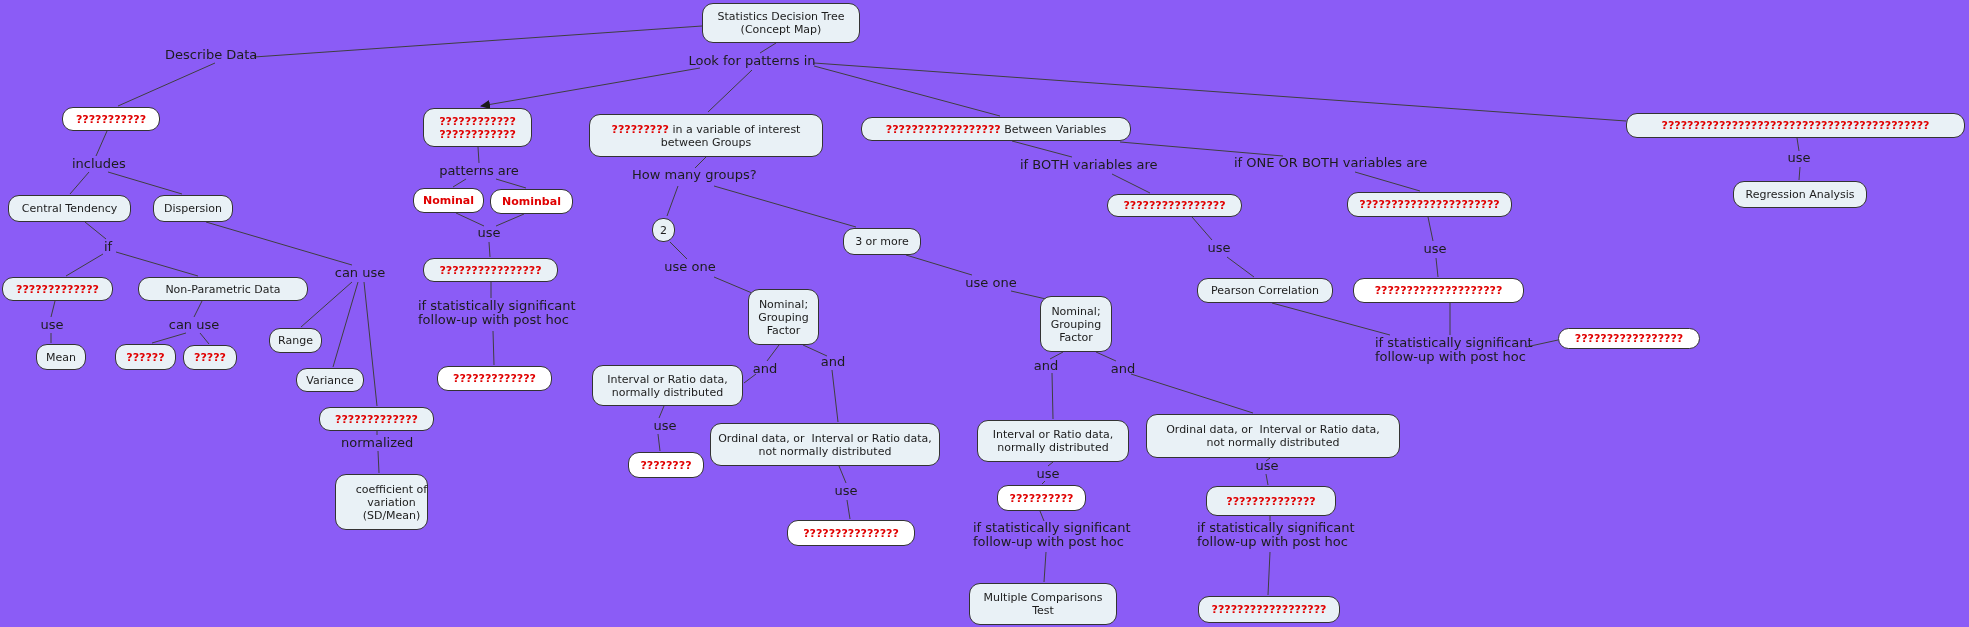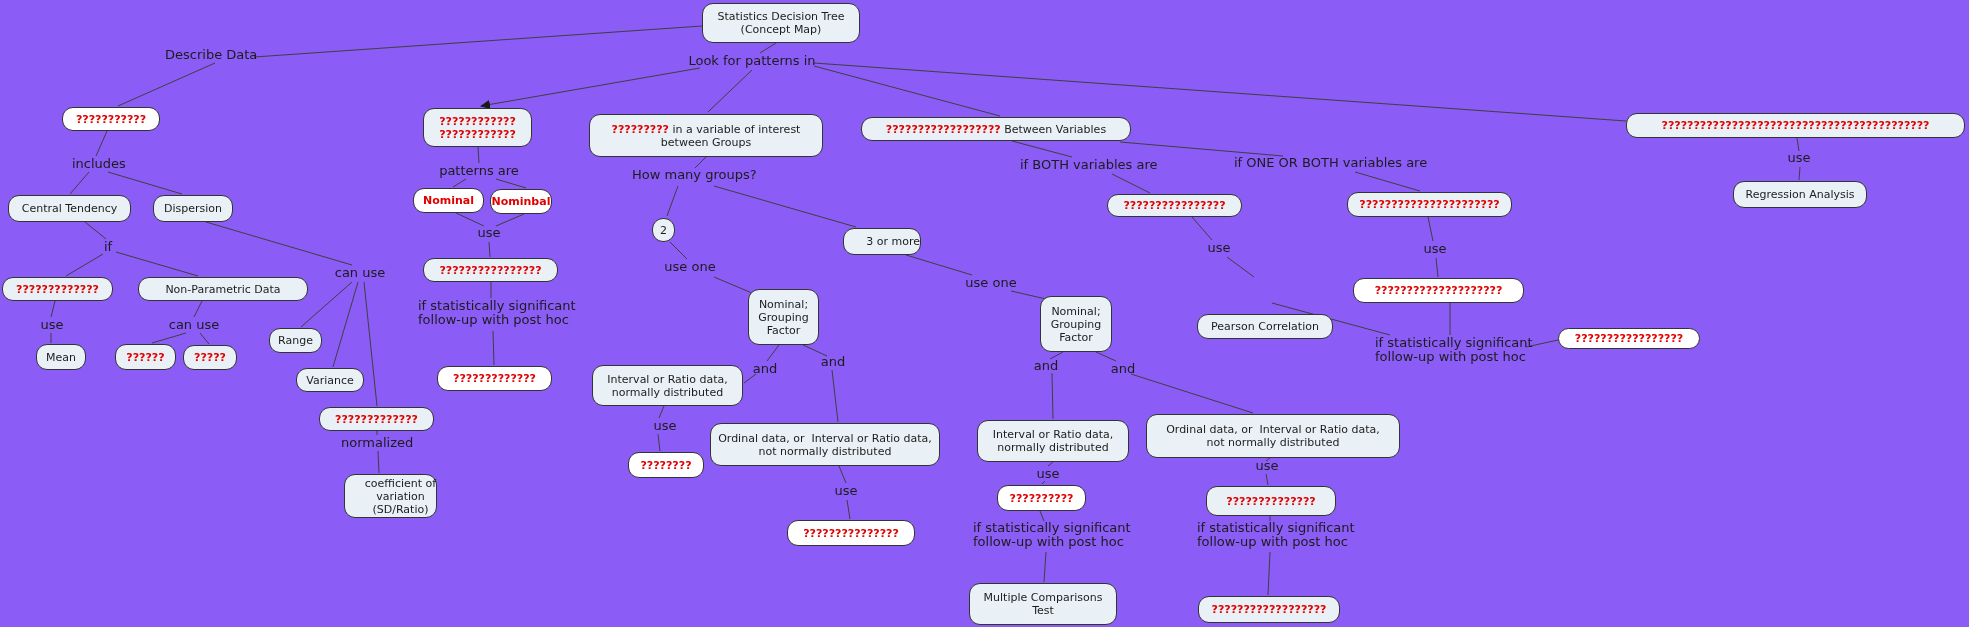--- a/index.html
+++ b/index.html
@@ -130,49 +130,49 @@
     </div>
     <div class="node" style="left: 269px; top: 328px; width: 53px; height: 25px;">
       <div><span>Range</span></div>
     </div>
     <div class="node" style="left: 296px; top: 368px; width: 68px; height: 24px;">
       <div><span>Variance</span></div>
     </div>
     <div class="node" style="left: 319px; top: 407px; width: 115px; height: 24px;">
       <div><span class="red">?????????????</span></div>
     </div>
-    <div class="node" style="left: 344px; top: 474px; width: 93px; height: 44px; padding-left: 20px;">
+    <div class="node" style="left: 335px; top: 474px; width: 93px; height: 56px; padding-left: 20px;">
       <div><span>coefficient of</span></div>
       <div><span>variation</span></div>
-      <div><span>(SD/Ratio)</span></div>
+      <div><span>(SD/Mean)</span></div>
     </div>
     <div class="node" style="left: 423px; top: 108px; width: 109px; height: 39px;">
       <div><span class="red">????????????</span></div>
       <div><span class="red">????????????</span></div>
     </div>
     <div class="node white" style="left: 413px; top: 188px; width: 71px; height: 25px;">
       <div><span class="red">Nominal</span></div>
     </div>
-    <div class="node white" style="left: 490px; top: 189px; width: 62px; height: 25px;">
+    <div class="node white" style="left: 490px; top: 189px; width: 83px; height: 25px;">
       <div><span class="red">Nominbal</span></div>
     </div>
     <div class="node" style="left: 423px; top: 258px; width: 135px; height: 24px;">
       <div><span class="red">????????????????</span></div>
     </div>
     <div class="node white" style="left: 437px; top: 366px; width: 115px; height: 25px;">
       <div><span class="red">?????????????</span></div>
     </div>
     <div class="node" style="left: 589px; top: 114px; width: 234px; height: 43px;">
       <div><span class="red">?????????</span><span> in a variable of interest</span></div>
       <div><span>between Groups</span></div>
     </div>
     <div class="node" style="left: 652px; top: 218px; width: 23px; height: 24px;">
       <div><span>2</span></div>
     </div>
-    <div class="node" style="left: 843px; top: 228px; width: 78px; height: 27px; align-items: flex-end;">
+    <div class="node" style="left: 843px; top: 228px; width: 78px; height: 27px;">
       <div><span>3 or more</span></div>
     </div>
     <div class="node" style="left: 748px; top: 289px; width: 71px; height: 56px;">
       <div><span>Nominal;</span></div>
       <div><span>Grouping</span></div>
       <div><span>Factor</span></div>
     </div>
     <div class="node" style="left: 592px; top: 365px; width: 151px; height: 41px;">
       <div><span>Interval or Ratio data,</span></div>
       <div><span>normally distributed</span></div>
@@ -212,21 +212,21 @@
     </div>
     <div class="node" style="left: 1198px; top: 596px; width: 142px; height: 27px;">
       <div><span class="red">??????????????????</span></div>
     </div>
     <div class="node" style="left: 861px; top: 117px; width: 270px; height: 24px;">
       <div><span class="red">??????????????????</span><span> Between Variables</span></div>
     </div>
     <div class="node" style="left: 1107px; top: 194px; width: 135px; height: 23px;">
       <div><span class="red">????????????????</span></div>
     </div>
-    <div class="node" style="left: 1197px; top: 278px; width: 136px; height: 25px; margin-top: 36px;">
+    <div class="node" style="left: 1197px; top: 278px; width: 136px; height: 25px;">
       <div><span>Pearson Correlation</span></div>
     </div>
     <div class="node" style="left: 1347px; top: 192px; width: 165px; height: 25px;">
       <div><span class="red">??????????????????????</span></div>
     </div>
     <div class="node white" style="left: 1353px; top: 278px; width: 171px; height: 25px;">
       <div><span class="red">????????????????????</span></div>
     </div>
     <div class="node white" style="left: 1558px; top: 328px; width: 142px; height: 21px;">
       <div><span class="red">?????????????????</span></div>

